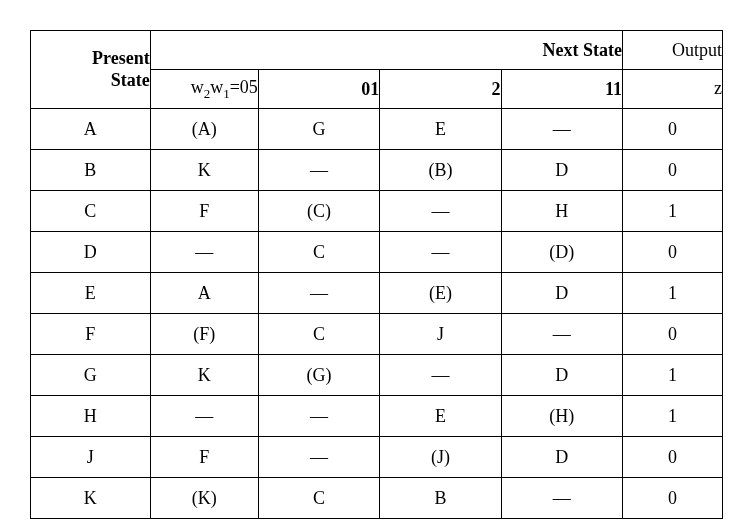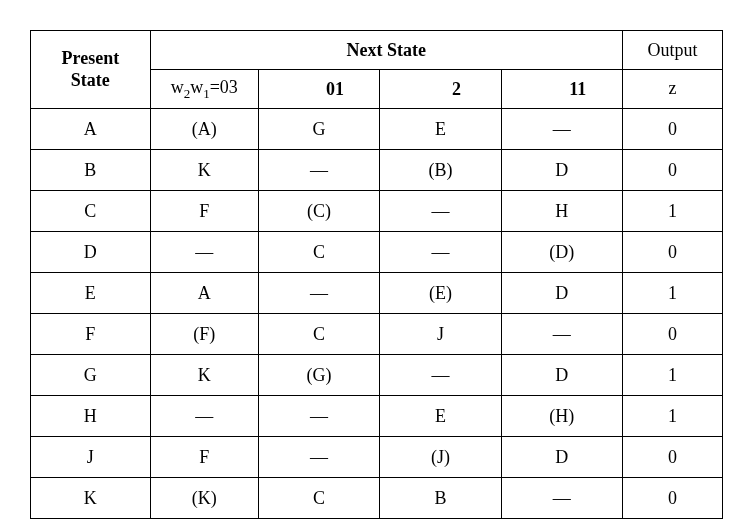--- a/index.html
+++ b/index.html
@@ -16,20 +16,21 @@
     th, td {
       border: 1px solid #000;
       text-align: center;
       font-size: 18px;
       padding: 0;
       vertical-align: middle;
     }
     th {
       font-weight: bold;
       height: 38px;
+      text-align: right;
     }
     th.present-state {
       width: 120px;
       line-height: 1.2;
     }
     th.next-state-header {
       height: 36px;
       font-family: Liberation Serif, serif;
     }
     th.output-sub {
@@ -70,21 +71,21 @@
   <thead>
     <tr>
       <th rowspan="2" class="present-state">
         <span><b>Present<br>State</b></span>
       </th>
       <th colspan="4" class="next-state-header">Next State</th>
       <th class="output-top">Output</th>
     </tr>
     <tr>
       <th class="w-col">
-        <span>w</span><span class="sub">2</span><span>w</span><span class="sub">1</span><span>=03</span>
+        <span>w</span><span class="sub">2</span><span>w</span><span class="sub">1</span><span>=05</span>
       </th>
       <th class="ns-col">01</th>
       <th class="ns-col">2</th>
       <th class="ns-col">11</th>
       <th class="output-sub">z</th>
     </tr>
   </thead>
   <tbody id="tbody">
       <tr>
         <td class="col-present">A</td>

